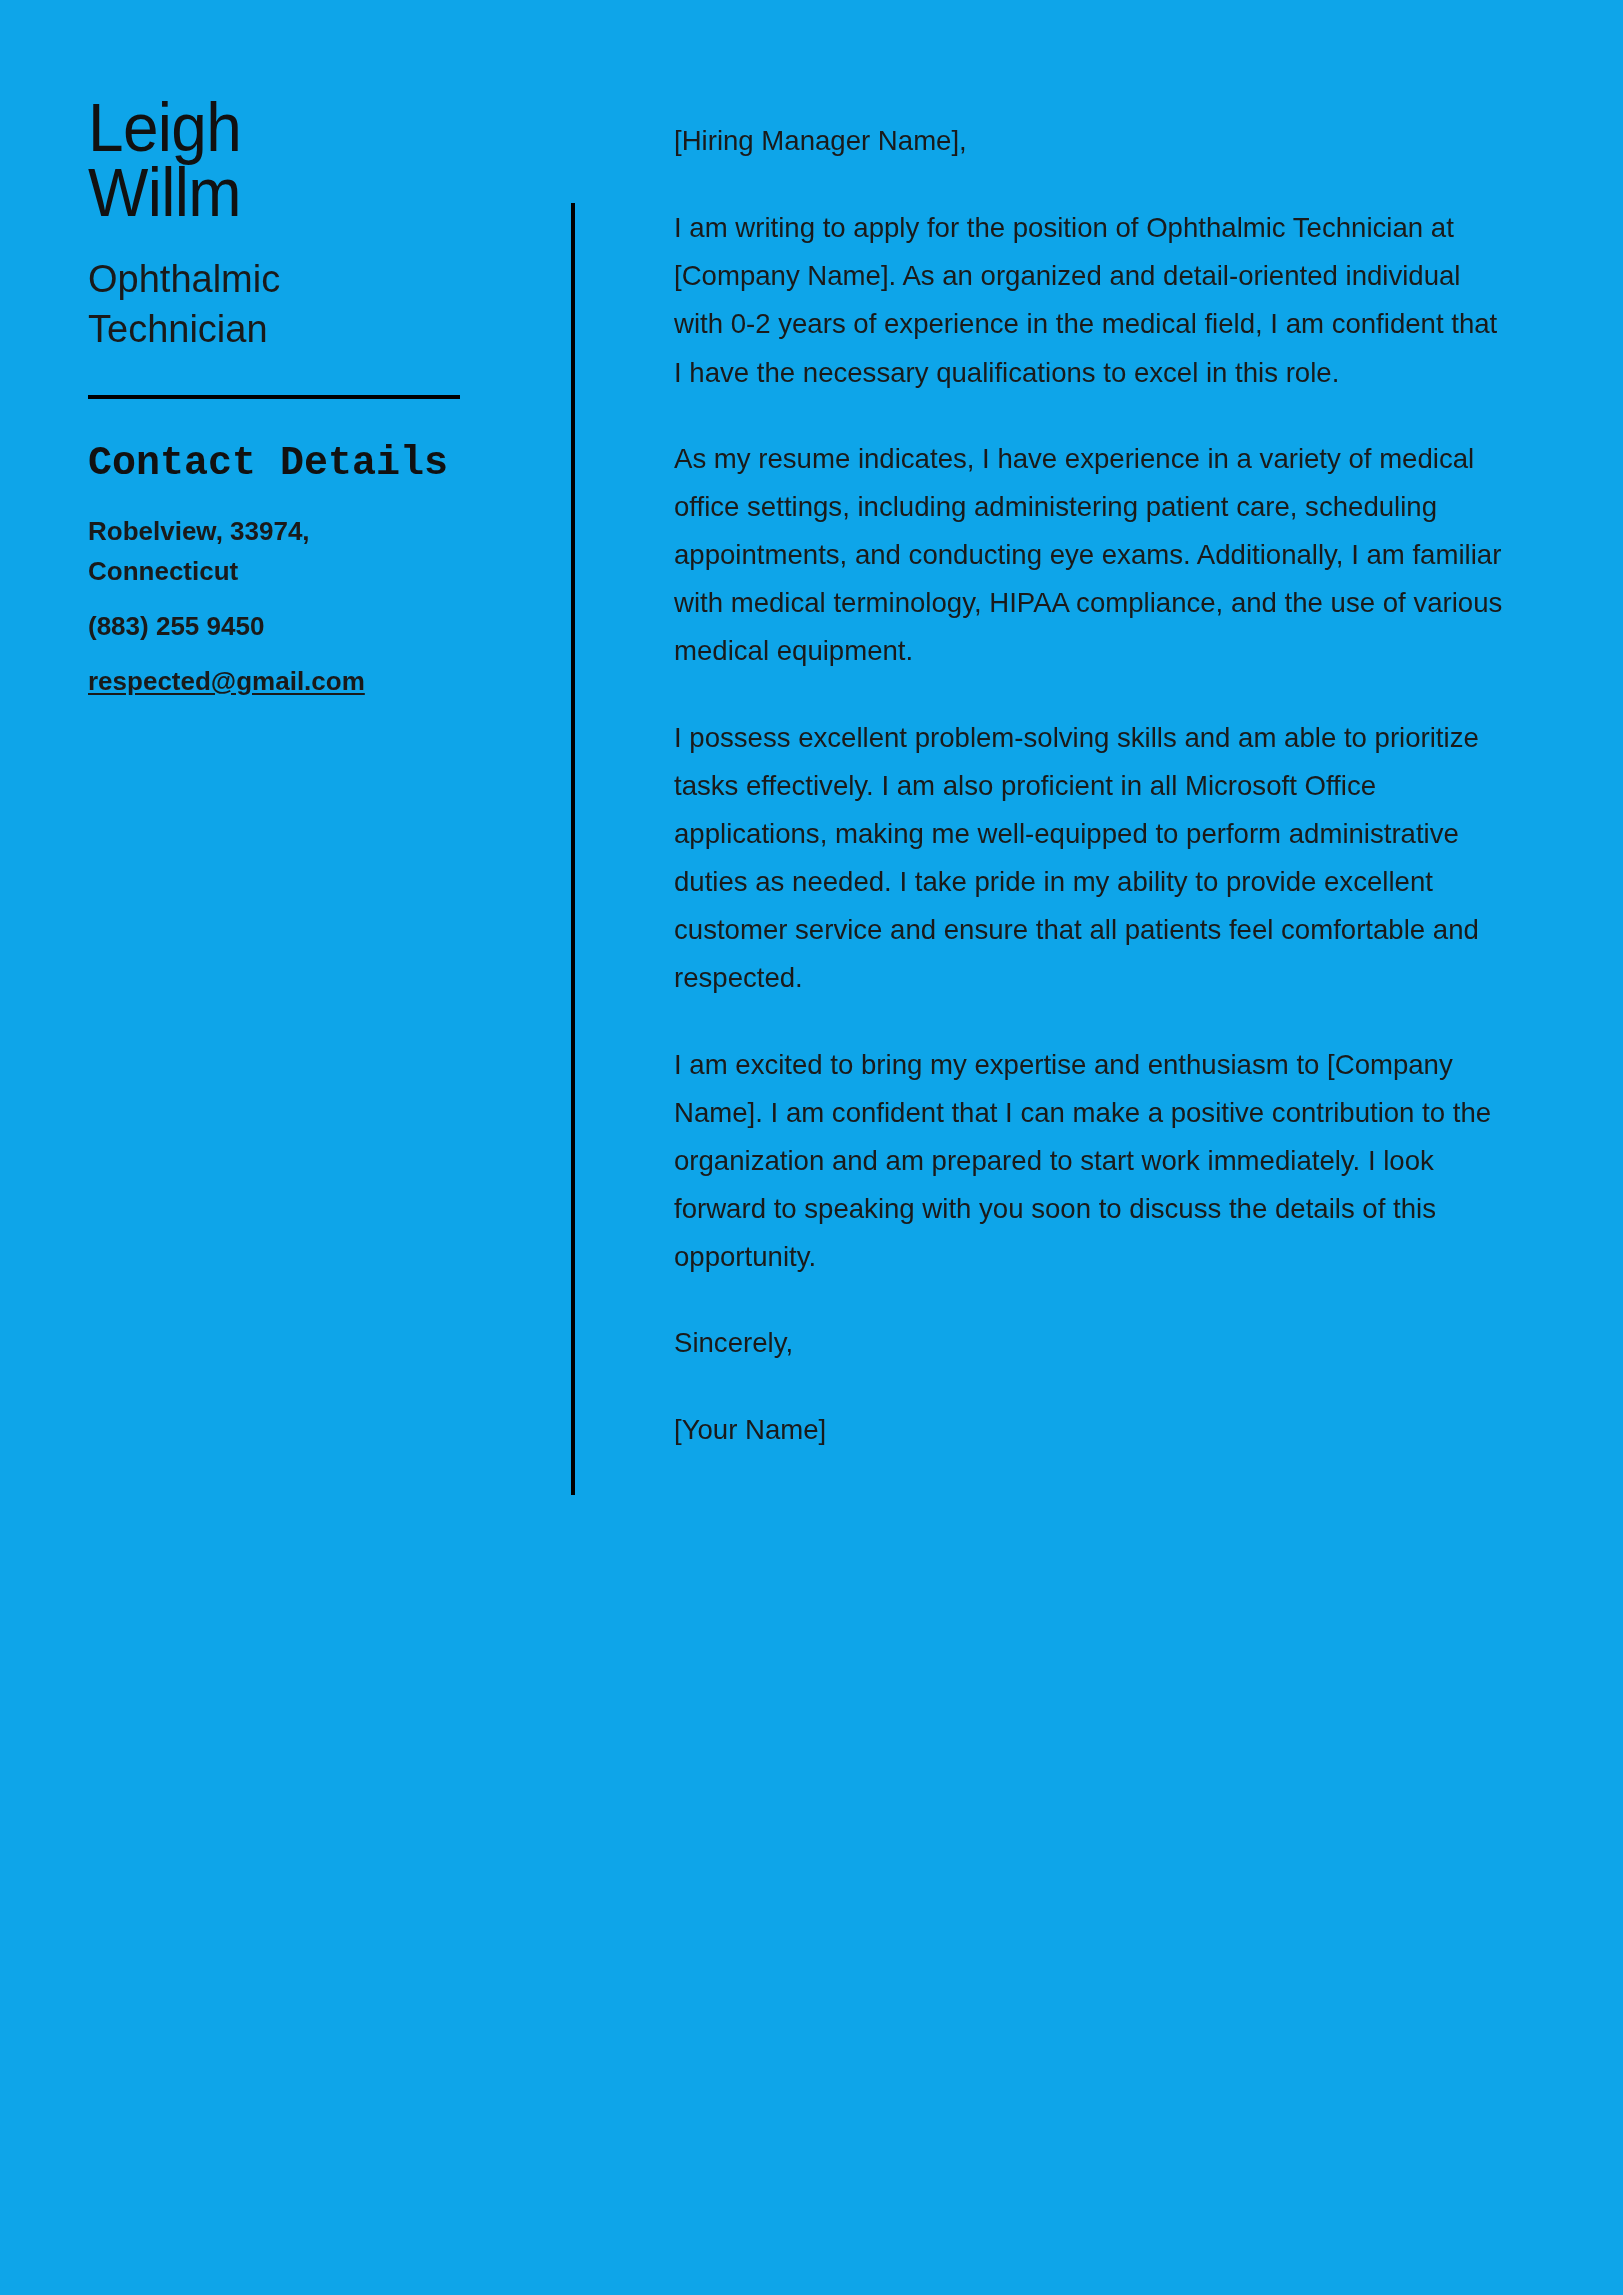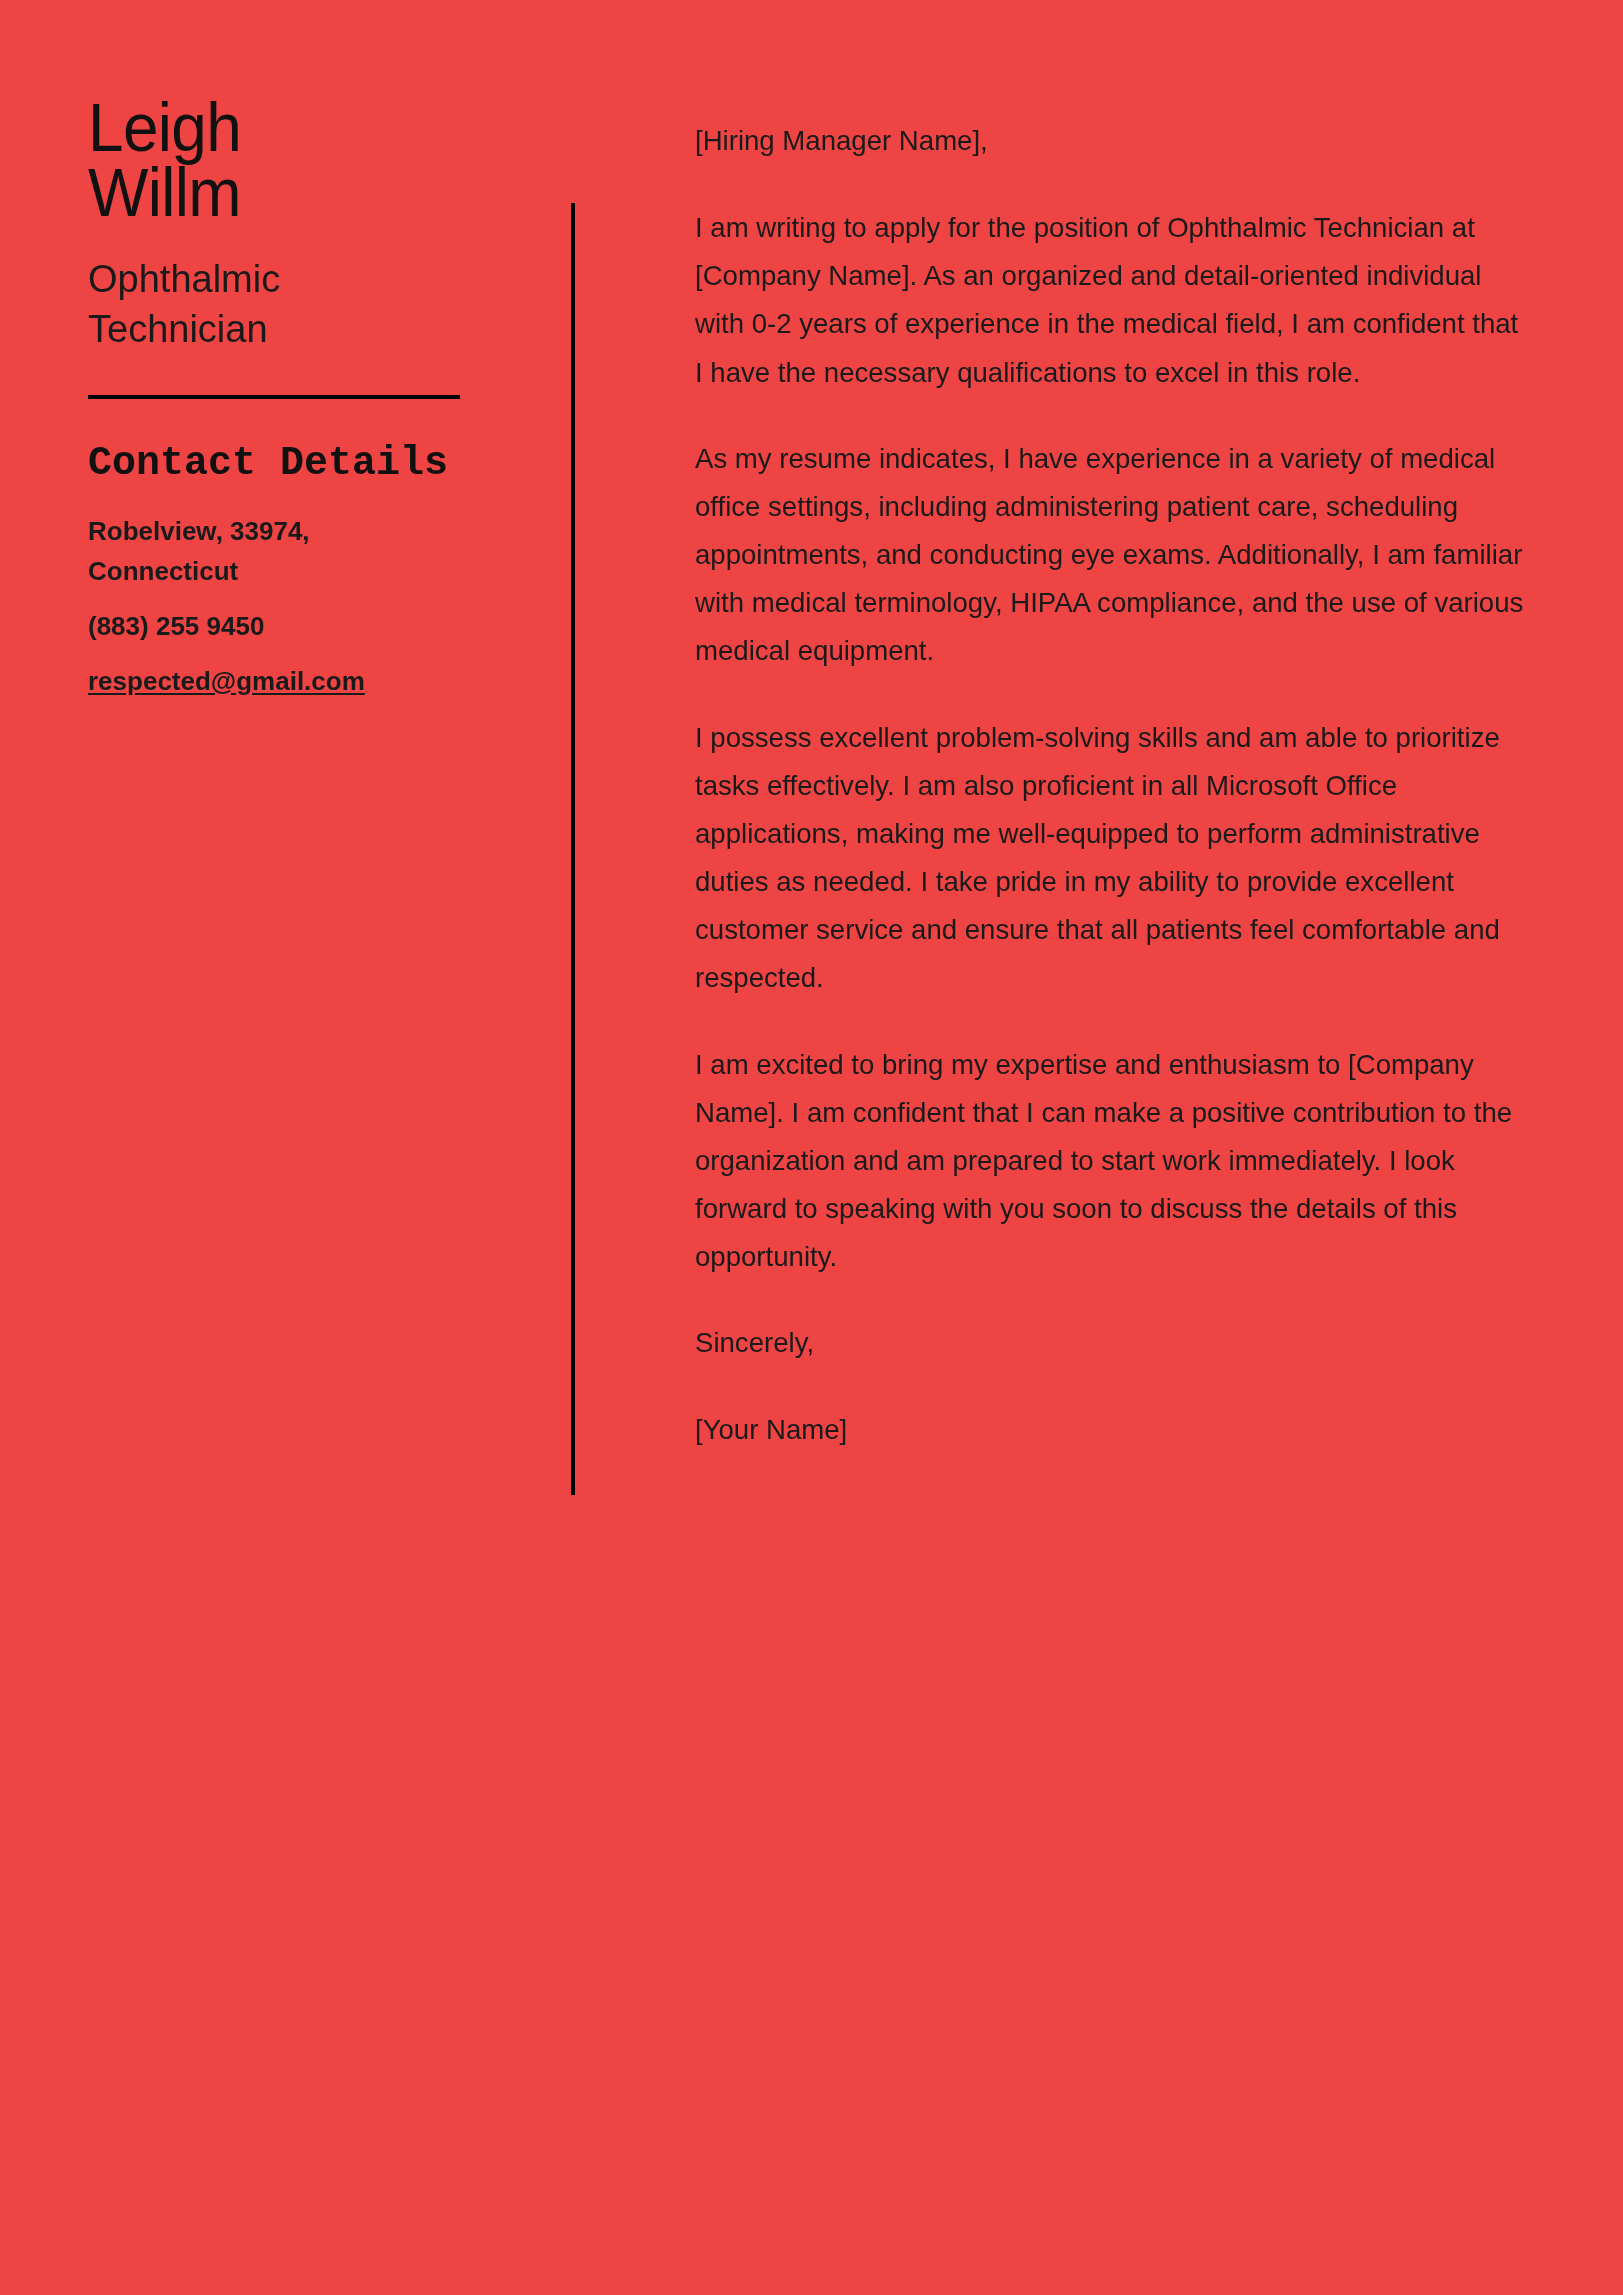--- a/index.html
+++ b/index.html
@@ -10,21 +10,21 @@
   body {
     font-family: "Liberation Sans", sans-serif;
     color: #000000;
     -webkit-font-smoothing: antialiased;
   }
 
   .page {
     position: relative;
     width: 1623px;
     height: 2295px;
-    background: #ef4444;
+    background: #0ea5e9;
     overflow: hidden;
   }
 
   
   .sidebar {
     position: absolute;
     left: 88px;
     top: 0;
     width: 419px;
   }
@@ -96,21 +96,21 @@
     left: 571px;
     top: 203px;
     width: 3.9px;
     height: 1292px;
     background: #000000;
   }
 
   
   .letter {
     position: absolute;
-    left: 695px;
+    left: 674px;
     top: 117px;
     width: 845px;
   }
 
   .letter p {
     font-family: "Liberation Sans Narrow", "Liberation Sans", sans-serif;
     font-weight: 400;
     font-size: 28px;
     line-height: 1.72;
     color: #1a1a1a;

